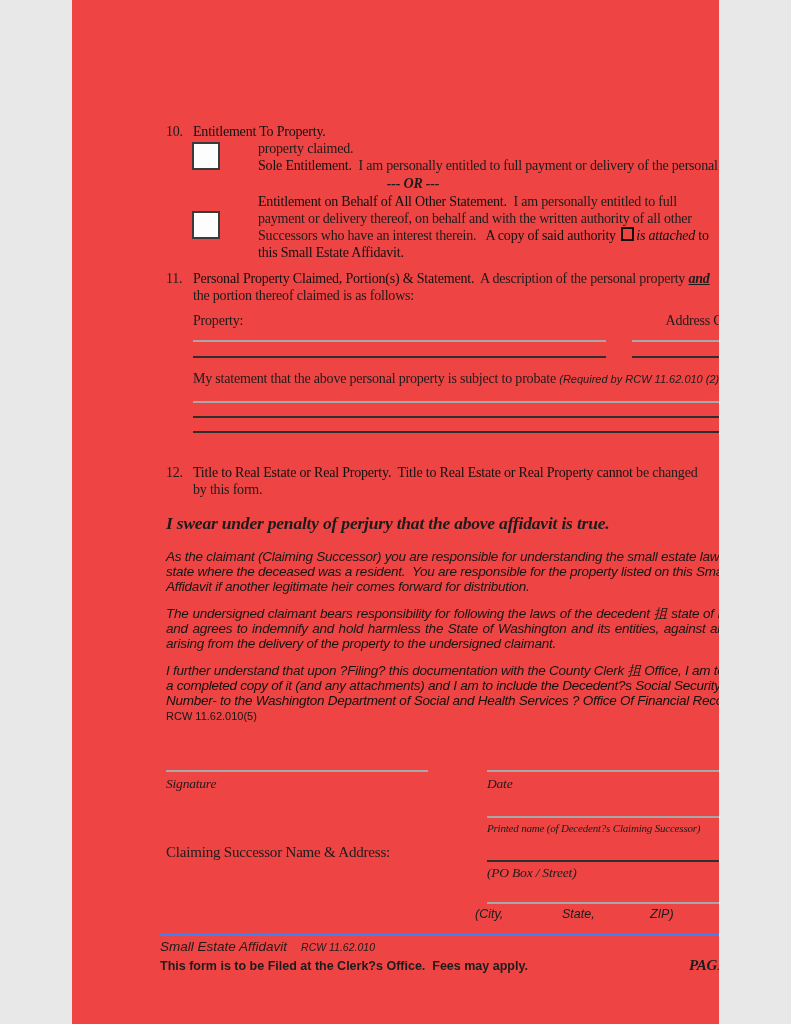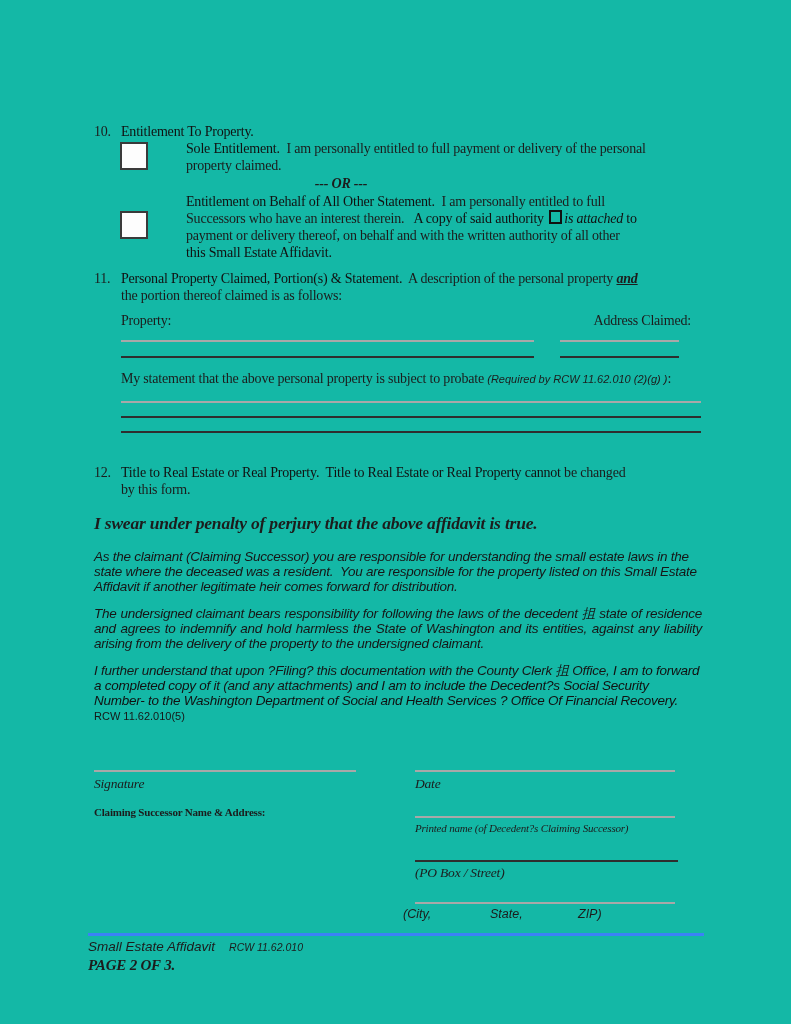--- a/index.html
+++ b/index.html
@@ -1,16 +1,16 @@
 <!DOCTYPE html>
 <html><head>
 <meta charset="utf-8">
 <style>
   html,body{margin:0;padding:0;background:#e8e8e8;}
-  .page{position:relative;width:791px;height:1024px;background:#14b8a6;margin:0 auto;
+  .page{position:relative;width:647px;height:1024px;background:#ef4444;margin:0 auto;
         font-family:"Liberation Serif",serif;font-size:14px;letter-spacing:-0.2px;
         line-height:17px;color:#1c1c1c;overflow:hidden;}
   .abs{position:absolute;}
   b,.b{font-weight:normal;color:#111;}
   .sec{position:absolute;left:94px;width:610px;padding-left:27px;box-sizing:border-box;}
   .num{position:absolute;left:0;top:0;}
   .fline{white-space:pre;}
   .opt{position:relative;padding-left:65px;width:505px;box-sizing:content-box;}
   .cb{position:absolute;left:-1px;width:24px;height:24px;border:2px solid #3a3a3a;background:#fdfdfd;}
   .cb1{top:2px;} .cb2{top:18px;}
@@ -25,49 +25,49 @@
   .pl{width:413px;} .pr{width:119px;margin-right:20px;}
   .sline{width:580px;margin-top:13px;}
   .perjury{font-size:17.5px;font-weight:bold;font-style:italic;line-height:22px;}
   .ital-para{font-family:"Liberation Sans",sans-serif;font-style:italic;font-size:13.5px;
              letter-spacing:-0.25px;line-height:15px;width:608px;white-space:pre-wrap;color:#161616;}
   .just{text-align:justify;}
   .p3cite{font-style:normal;font-size:11px;letter-spacing:0;}
   .sig{position:absolute;left:94px;top:756px;width:610px;height:180px;}
   .siglab{font-style:italic;font-size:13.5px;}
   .siglab-sm{font-style:italic;font-size:11px;}
-  .succ{font-weight:bold;font-size:11px;}
+  .succ{font-weight:normal;font-size:15px;margin-top:40px;}
   .cityrow{display:flex;font-family:"Liberation Sans",sans-serif;font-style:italic;font-size:12.5px;letter-spacing:0;}
   .cityrow span:nth-child(1){width:87px;} .cityrow span:nth-child(2){width:88px;}
   .footer{position:absolute;left:88px;top:933px;width:616px;border-top:3px solid #3b82f6;padding-top:2px;}
   .f1{font-family:"Liberation Sans",sans-serif;font-style:italic;font-size:13.5px;letter-spacing:0;}
   .f1 .frcw{font-size:10.5px;margin-left:14px;}
   .f2{display:flex;justify-content:space-between;align-items:baseline;margin-top:1px;}
   .fnote{font-family:"Liberation Sans",sans-serif;font-weight:bold;font-size:12.5px;letter-spacing:0;white-space:pre;}
   .fpage{font-weight:bold;font-style:italic;font-size:15px;}
 </style>
 </head>
 <body>
 
 <div class="page">
 
   <div class="sec" style="top:123px;">
     <span class="num">10.</span>
     <div class="fline b">Entitlement To Property.</div>
     <div class="opt">
       <span class="cb cb1"></span>
+      <div class="fline">property claimed.</div>
       <div class="fline"><b>Sole Entitlement.</b><span>  I am personally entitled to full payment or delivery of the personal</span></div>
-      <div class="fline">property claimed.</div>
     </div>
     <div class="or-sep">--- OR ---</div>
     <div class="opt">
       <span class="cb cb2"></span>
       <div class="fline"><b>Entitlement on Behalf of All Other Statement.</b><span>  I am personally entitled to full</span></div>
+      <div class="fline">payment or delivery thereof, on behalf and with the written authority of all other</div>
       <div class="fline"><span>Successors who have an interest therein.   </span><b>A copy of said authority </b><span class="att-box"></span><b style="font-style:italic;">is attached</b><b> to</b></div>
-      <div class="fline">payment or delivery thereof, on behalf and with the written authority of all other</div>
       <div class="fline b">this Small Estate Affidavit.</div>
     </div>
   </div>
 
   <div class="sec" style="top:270px;">
     <span class="num">11.</span>
     <div class="fline"><b>Personal Property Claimed, Portion(s) &amp; Statement.</b><span>  A description of the personal property </span><span class="u-and">and</span></div>
     <div class="fline">the portion thereof claimed is as follows:</div>
     <div class="prop-row">
       <span>Property:</span>
@@ -114,17 +114,18 @@
     <div class="abs cityrow" style="left:309px;top:150px;width:270px;">
       <span>(City,</span>
       <span>State,</span>
       <span>ZIP)</span>
     </div>
   </div>
 
   <div class="footer">
     <div class="f1"><span>Small Estate Affidavit</span><span class="frcw">RCW 11.62.010</span></div>
     <div class="f2">
+      <span class="fnote">This form is to be Filed at the Clerk?s Office.  Fees may apply.</span>
       <span class="fpage">PAGE 2 OF 3.</span>
     </div>
   </div>
 
 </div>
 
 </body></html>

